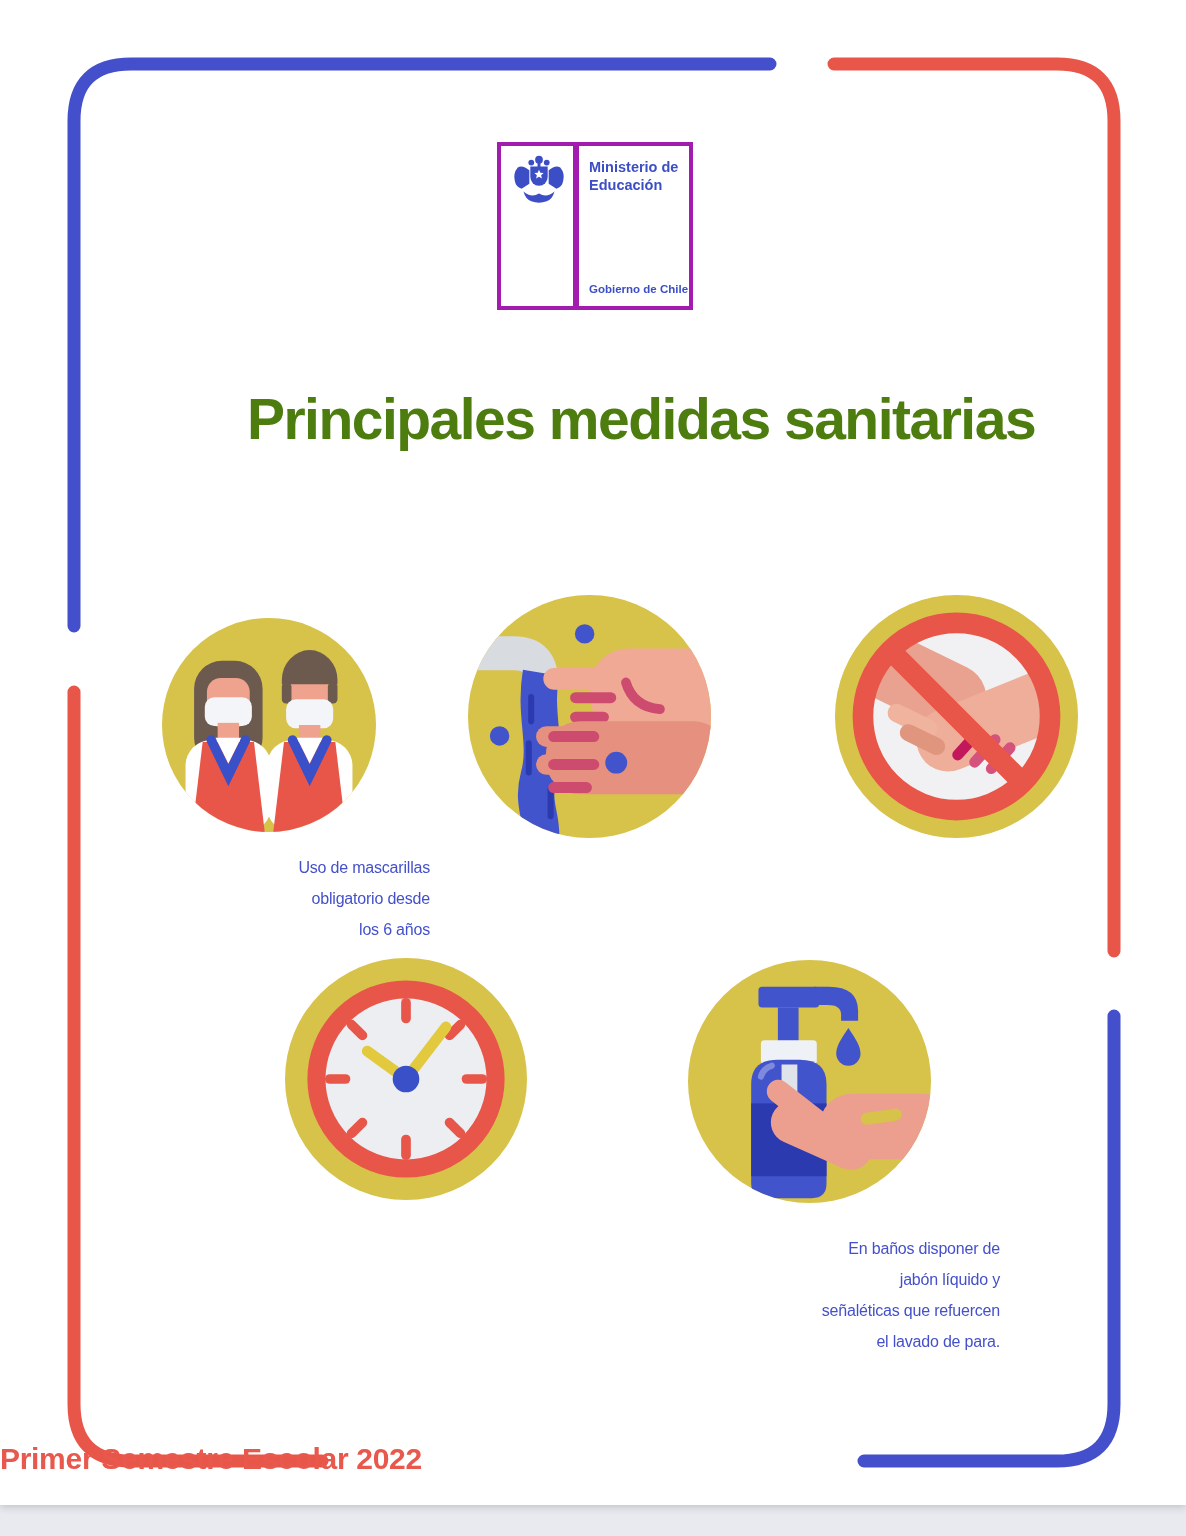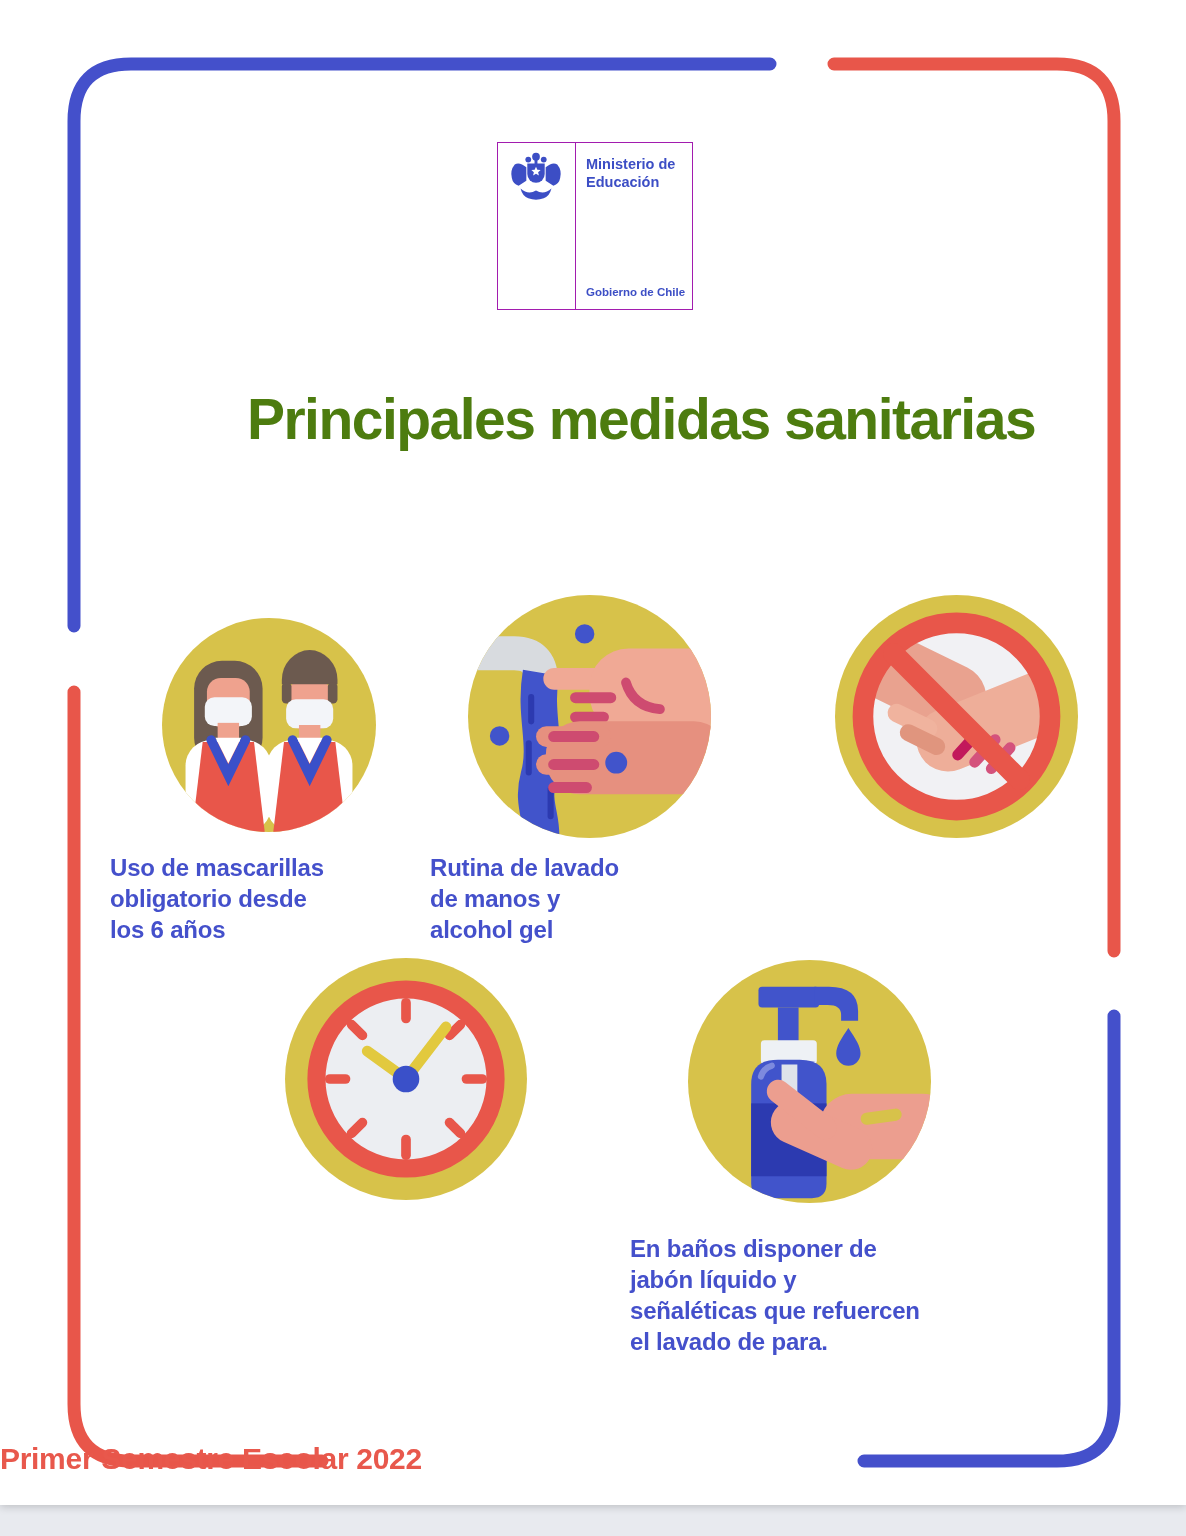--- a/index.html
+++ b/index.html
@@ -4,38 +4,38 @@
 <style>
   html,body{margin:0;padding:0;background:#e8eaef;}
   .stage{position:relative;width:1186px;height:1536px;overflow:hidden;
          font-family:"Liberation Sans",sans-serif;}
   .poster{position:absolute;left:0;top:0;width:1186px;height:1505px;background:#ffffff;
           box-shadow:0 2px 8px rgba(0,0,0,.18);}
   .frame{position:absolute;left:0;top:0;pointer-events:none;}
 
   
   .logo{position:absolute;left:497px;top:142px;display:flex;}
-  .logo .box{border:1px solid #a21caf;height:168px;box-sizing:border-box;background:#fff;}
+  .logo .box{border:4px solid #a21caf;height:168px;box-sizing:border-box;background:#fff;}
   .logo .box.left{width:80px;position:relative;}
   .logo .box.right{width:118px;position:relative;margin-left:-2px;}
   .logo .emblem{position:absolute;left:9px;top:8px;}
   .ministry{position:absolute;left:10px;top:12px;color:#3c4ec5;font-weight:700;
             font-size:14.5px;line-height:1.25;white-space:pre-line;}
   .gov{position:absolute;left:10px;bottom:11px;color:#3c4ec5;font-weight:700;font-size:11.5px;text-align:center;}
 
   .title{position:absolute;left:0;top:386px;width:100%;text-align:center;color:#4d7c0f;
          font-size:57px;font-weight:800;letter-spacing:-1.5px;margin-left:48px;}
   .subtitle{position:absolute;left:0;top:468px;width:100%;text-align:center;color:#e8584c;
             font-size:43px;font-weight:700;letter-spacing:-0.5px;}
 
   .circle{position:absolute;border-radius:50%;background:#d7c24a;overflow:hidden;}
   .circle svg{display:block;width:100%;height:100%;}
 
-  .caption{position:absolute;text-align:left;color:#4450cb;font-weight:700;
-           font-size:24px;line-height:31px;white-space:pre-line;letter-spacing:-0.2px;}
+  .caption{position:absolute;text-align:right;color:#4450cb;font-weight:400;
+           font-size:16px;line-height:31px;white-space:pre-line;letter-spacing:-0.2px;}
 
   .footer{position:absolute;left:0;top:1442px;width:100%;text-align:left;color:#e8584c;
           font-size:30px;font-weight:700;letter-spacing:-0.3px;}
 </style>
 </head>
 <body>
 
 <div class="stage">
   <div class="poster">
 
@@ -136,23 +136,20 @@
           <rect x="120" y="130" width="32" height="9" rx="4.5" fill="#d4527c" transform="rotate(-48 136 134)"></rect>
         </g>
         <circle cx="100" cy="100" r="77" fill="none" stroke="#e8564a" stroke-width="17"></circle>
         <line x1="48" y1="48" x2="152" y2="152" stroke="#e8564a" stroke-width="17" stroke-linecap="round"></line>
       </svg>
     </div>
 
     <div class="caption" style="left:110px;top:852px;width:320px;">Uso de mascarillas
 obligatorio desde
 los 6 años</div>
-    <div class="caption" style="left:430px;top:852px;width:320px;">Rutina de lavado
-de manos y
-alcohol gel</div>
 
     <div class="circle" style="left:285px;top:958px;width:242px;height:242px;">
       <svg viewBox="0 0 200 200">
         <circle cx="100" cy="100" r="74" fill="#eceef2" stroke="#e8564a" stroke-width="15"></circle>
         <line x1="100" y1="37" x2="100" y2="50" stroke="#e8564a" stroke-width="8" stroke-linecap="round"></line>
         <line x1="100" y1="150" x2="100" y2="163" stroke="#e8564a" stroke-width="8" stroke-linecap="round"></line>
         <line x1="37" y1="100" x2="50" y2="100" stroke="#e8564a" stroke-width="8" stroke-linecap="round"></line>
         <line x1="150" y1="100" x2="163" y2="100" stroke="#e8564a" stroke-width="8" stroke-linecap="round"></line>
         <line x1="55" y1="55" x2="64" y2="64" stroke="#e8564a" stroke-width="8" stroke-linecap="round"></line>
         <line x1="145" y1="55" x2="136" y2="64" stroke="#e8564a" stroke-width="8" stroke-linecap="round"></line>

